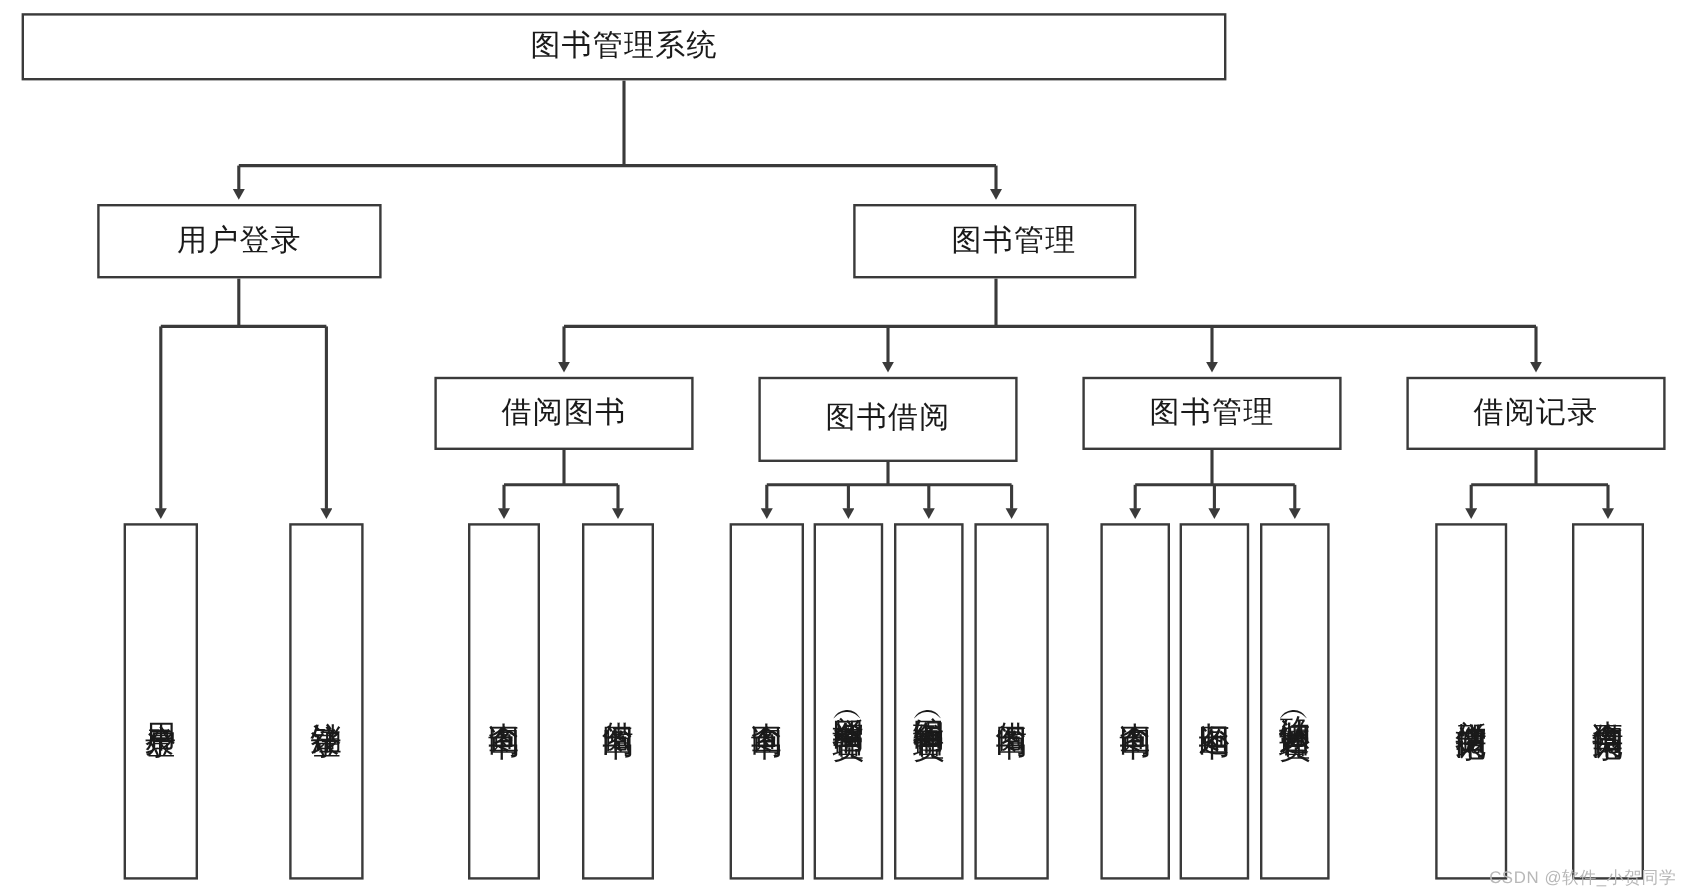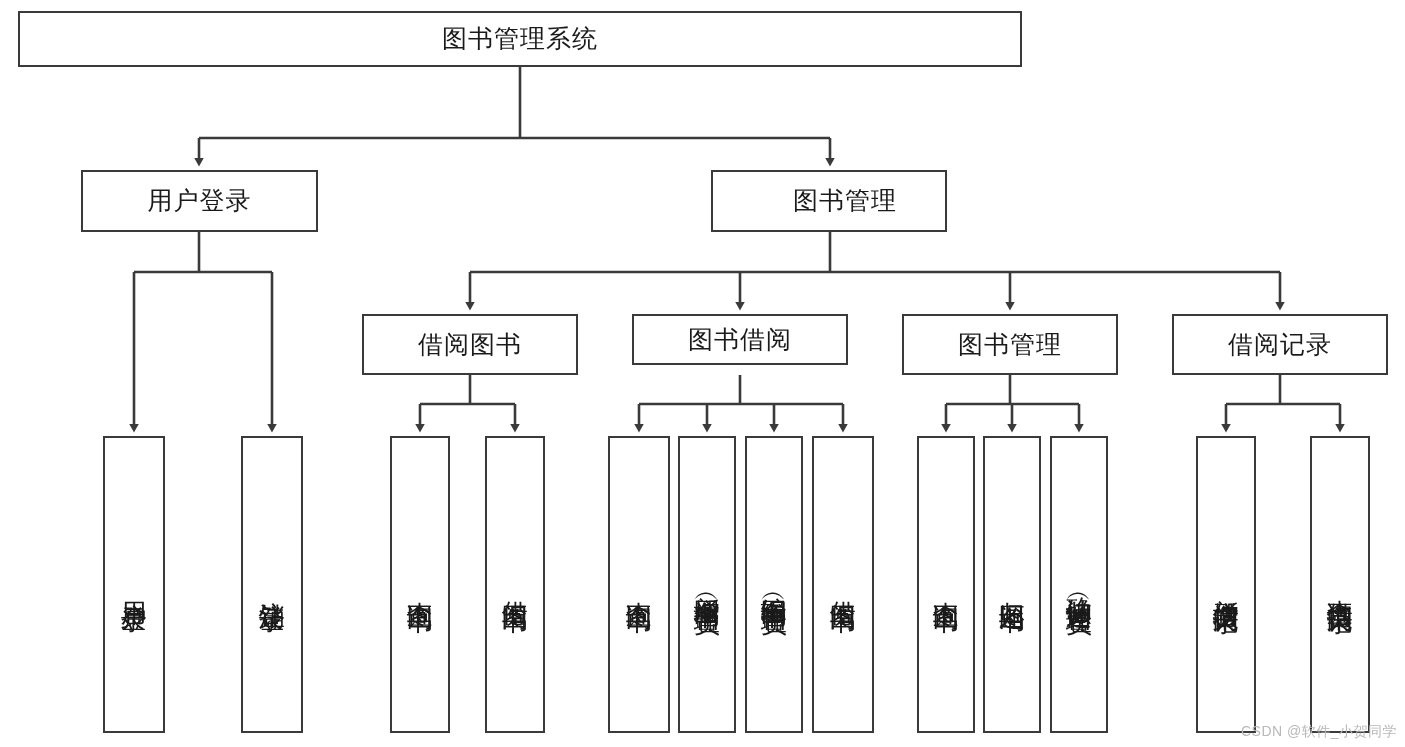--- a/index.html
+++ b/index.html
@@ -116,21 +116,21 @@
       <path d="M 1340 404 L 1340 424" marker-end="url(#arrow)"></path>
     </g>
   </svg>
 
   <div class="node horiz root" style="left: 18px; top: 11px; width: 1004px; height: 56px;">图书管理系统</div>
 
   <div class="node horiz" style="left: 81px; top: 170px; width: 237px; height: 62px;">用户登录</div>
   <div class="node horiz" style="left: 711px; top: 170px; width: 236px; height: 62px; padding-left: 32px;">图书管理</div>
 
   <div class="node horiz" style="left: 362px; top: 314px; width: 216px; height: 61px;">借阅图书</div>
-  <div class="node horiz" style="left: 632px; top: 314px; width: 216px; height: 51px;">图书借阅</div>
+  <div class="node horiz" style="left: 632px; top: 314px; width: 216px; height: 71px; font-family: Liberation Mono, monospace;">图书借阅</div>
   <div class="node horiz" style="left: 902px; top: 314px; width: 216px; height: 61px;">图书管理</div>
   <div class="node horiz" style="left: 1172px; top: 314px; width: 216px; height: 61px;">借阅记录</div>
 
   <div class="node vert" style="left: 103px; top: 436px; width: 62px; height: 297px;">用户登录</div>
   <div class="node vert" style="left: 241px; top: 436px; width: 62px; height: 297px;">注销登录</div>
   <div class="node vert" style="left: 390px; top: 436px; width: 60px; height: 297px;">查询图书</div>
   <div class="node vert" style="left: 485px; top: 436px; width: 60px; height: 297px;">借阅图书</div>
   <div class="node vert" style="left: 608px; top: 436px; width: 62px; height: 297px;">查询图书</div>
   <div class="node vert" style="left: 678px; top: 436px; width: 58px; height: 297px;">新增图书（管理员）</div>
   <div class="node vert" style="left: 745px; top: 436px; width: 58px; height: 297px;">编辑图书（管理员）</div>

